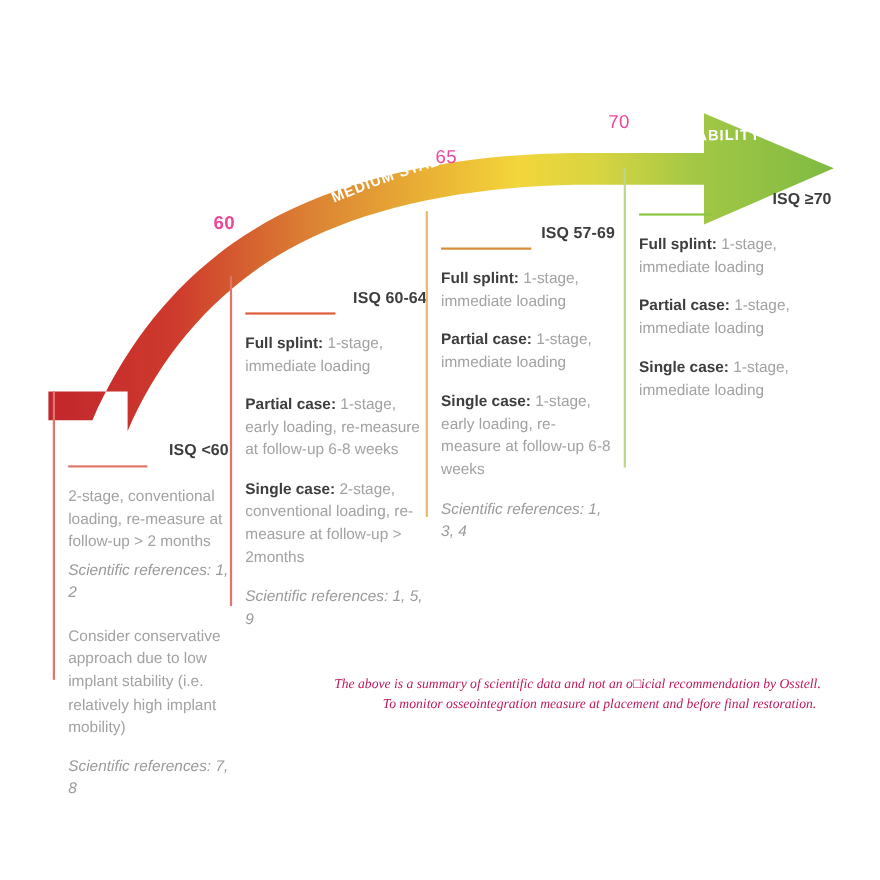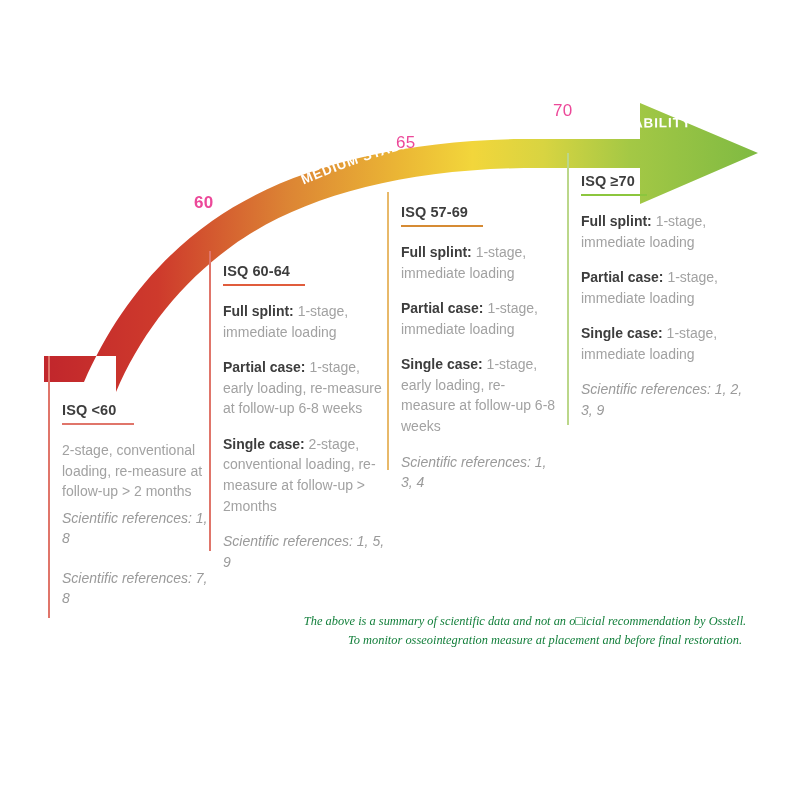--- a/index.html
+++ b/index.html
@@ -60,20 +60,21 @@
   }
 
   .isq-heading {
     font-family: "Liberation Sans", sans-serif;
     font-size: 14.5px;
     font-weight: bold;
     color: #3d3d3d;
     letter-spacing: 0.1px;
     margin: 0 0 5px 0;
     white-space: nowrap;
+    text-align: right;
   }
   .isq-underline {
     height: 2px;
     width: 82px;
     margin: 0 0 15px 0;
   }
 
   .para {
     font-family: "Liberation Sans", sans-serif;
     font-size: 14px;
@@ -102,21 +103,21 @@
   #footer {
     position: absolute;
     left: 270px;
     top: 612px;
     width: 510px;
     text-align: center;
     font-family: "Liberation Serif", serif;
     font-style: italic;
     font-size: 12.4px;
     line-height: 1.5;
-    color: #15803d;
+    color: #be185d;
   }
   #footer .line2 {
     display: block;
     padding-left: 40px;
   }
 </style>
 </head>
 <body>
 
 <div id="stage">
@@ -171,21 +172,22 @@
   <div class="tick-number" style="left:194px; top:193px;font-weight:bold;">60</div>
   <div class="tick-number" style="left:372px; top:133px;margin-left:24px;">65</div>
   <div class="tick-number" style="left:553px; top:101px;">70</div>
 
   <div class="column" style="left:48px; top:356px; width:160px;">
     <div class="col-rule" style="height:262px; background:#E0756A;"></div>
     <div class="col-body" style="top:18px; width:146px;margin-top:28px;">
       <div class="isq-heading">ISQ &lt;60</div>
       <div class="isq-underline" style="background:#E0756A; width:72px;"></div>
       <p class="para">2-stage, conventional loading, re-measure at follow-up &gt; 2 months</p>
-      <p class="para refs">Scientific references: 1, 8</p>
+      <p class="para refs">Scientific references: 1, 2</p>
+      <p class="para">Consider conservative approach due to low implant stability (i.e. relatively high implant mobility)</p>
       <p class="para refs-spaced">Scientific references: 7, 8</p>
     </div>
   </div>
 
   <div class="column" style="left:209px; top:251px; width:175px;">
     <div class="col-rule" style="height:300px; background:#E0756A;"></div>
     <div class="col-body" style="top:12px; width:165px;">
       <div class="isq-heading">ISQ 60-64</div>
       <div class="isq-underline" style="background:#E05C3C; width:82px;"></div>
       <p class="para">
@@ -226,21 +228,20 @@
       <div class="isq-underline" style="background:#8CC63E; width:66px;"></div>
       <p class="para">
         <b>Full splint:</b><span> 1-stage, immediate loading</span>
       </p>
       <p class="para">
         <b>Partial case:</b><span> 1-stage, immediate loading</span>
       </p>
       <p class="para">
         <b>Single case:</b><span> 1-stage, immediate loading</span>
       </p>
-      <p class="para refs-spaced">Scientific references: 1, 2, 3, 9</p>
     </div>
   </div>
 
   <div id="footer">
     <span>The above is a summary of scientific data and not an o□icial recommendation by Osstell.</span>
     <span class="line2">To monitor osseointegration measure at placement and before final restoration.</span>
   </div>
 
 </div>
 

